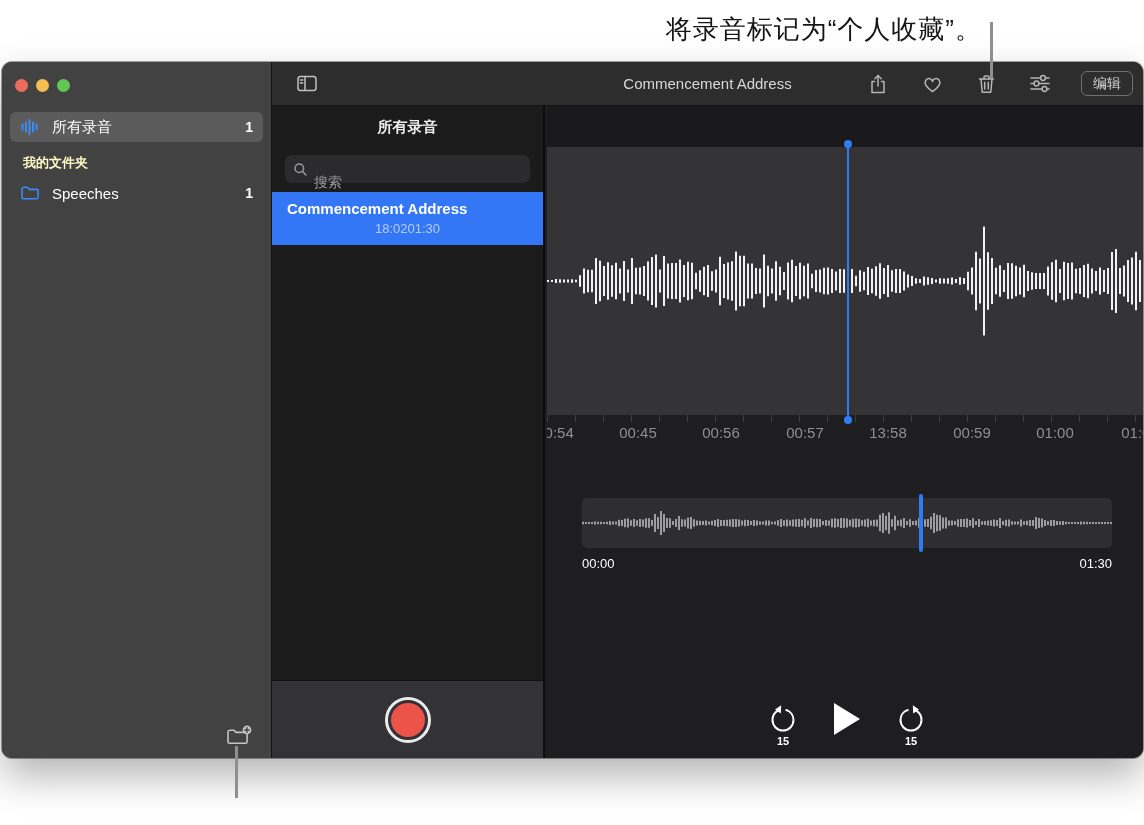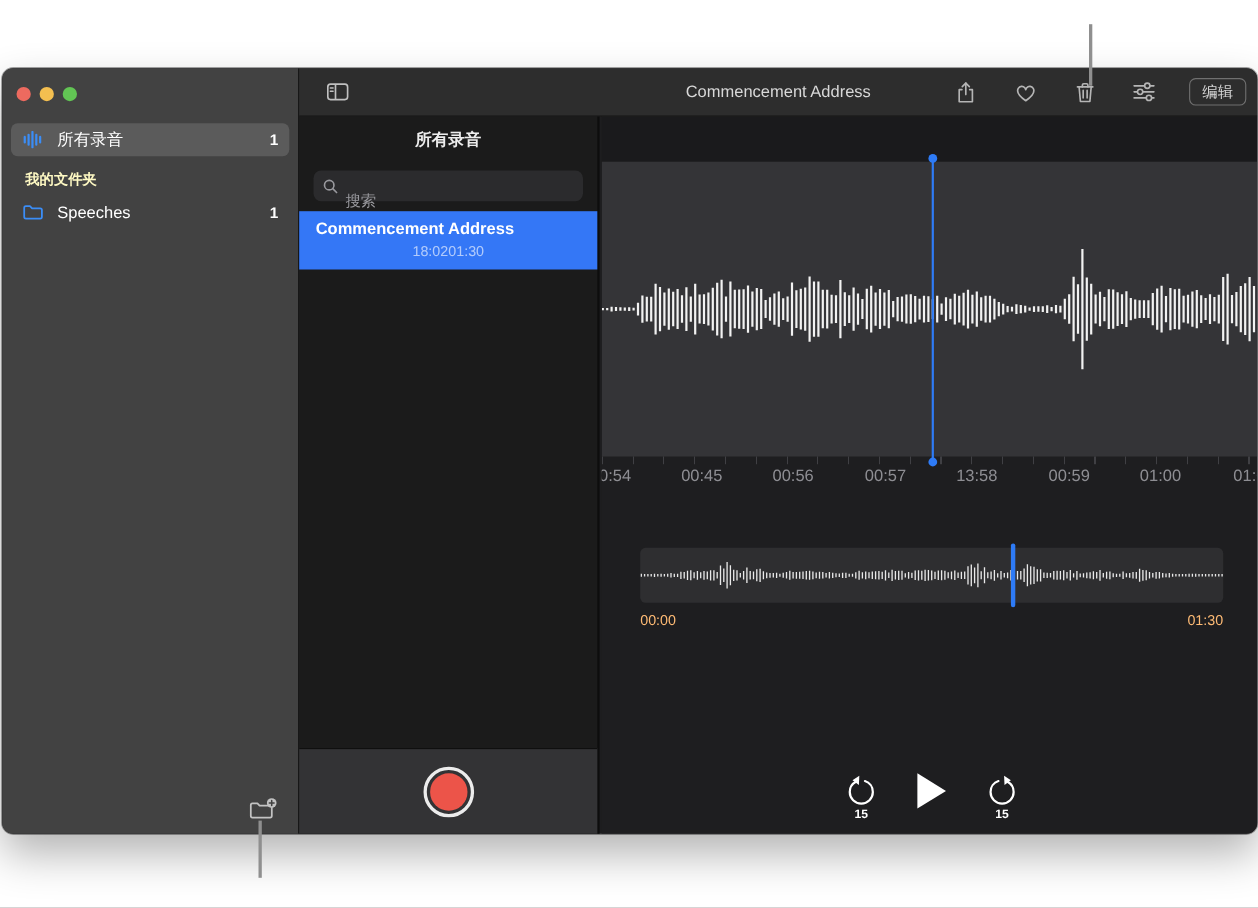--- a/index.html
+++ b/index.html
@@ -78,39 +78,40 @@
   .time-labels span { position:absolute; transform:translateX(-50%); white-space:nowrap; }
   .playhead { position:absolute; left:294px; top:34px; width:14px; height:284px; cursor:ew-resize; }
   .playhead .line { position:absolute; left:6px; top:4px; width:2px; height:276px; background:#2e7bf6; }
   .playhead .dot { position:absolute; left:3px; width:8px; height:8px; border-radius:50%; background:#2e7bf6; }
   .playhead .dot.top { top:0; } .playhead .dot.bottom { bottom:0; }
   .overview { position:absolute; left:35px; top:392px; width:530px; height:50px;
     background:#2e2e30; border-radius:5px; cursor:pointer; }
   .ov-playhead { position:absolute; left:337px; top:-4px; width:4px; height:58px;
     border-radius:2px; background:#2e7bf6; cursor:ew-resize; }
   .ov-labels { position:absolute; left:35px; top:450px; width:530px; display:flex;
-    justify-content:space-between; color:#fdba74; font-size:13px; }
+    justify-content:space-between; color:#ffffff; font-size:13px; }
   .big-time { position:absolute; left:0; right:0; top:486px; text-align:center;
     color:#d8d8da; font-size:35px; letter-spacing:1.5px; }
   .controls { position:absolute; left:0; right:0; top:594px; height:50px; }
   .ctl { position:absolute; width:34px; height:38px; background:transparent; border:none;
     cursor:pointer; display:flex; align-items:center; justify-content:center; }
   .skip-back { left:219px; } .skip-fwd { left:347px; } .play-btn { left:283px; }
   .skip-wrap { position:relative; width:30px; height:32px; }
   .skip-wrap .num { position:absolute; left:0; top:8px; width:30px; text-align:center;
     color:#fff; font-size:11px; font-weight:bold;margin-top:24px; }
   .tri { width:0; height:0; border-left:26px solid #fff; border-top:16px solid transparent;
     border-bottom:16px solid transparent; }
   svg { display:block; }
 </style>
 </head>
 <body>
 
 <div class="stage">
 
+  <div class="callout-text callout-top">将录音标记为“个人收藏”。</div>
   <div class="callout-line line-top"></div>
 
   <div class="callout-line line-bottom"></div>
 
   <div class="window">
 
     <div class="sidebar">
       <div class="traffic t-red"></div>
       <div class="traffic t-yellow"></div>
       <div class="traffic t-green"></div>

